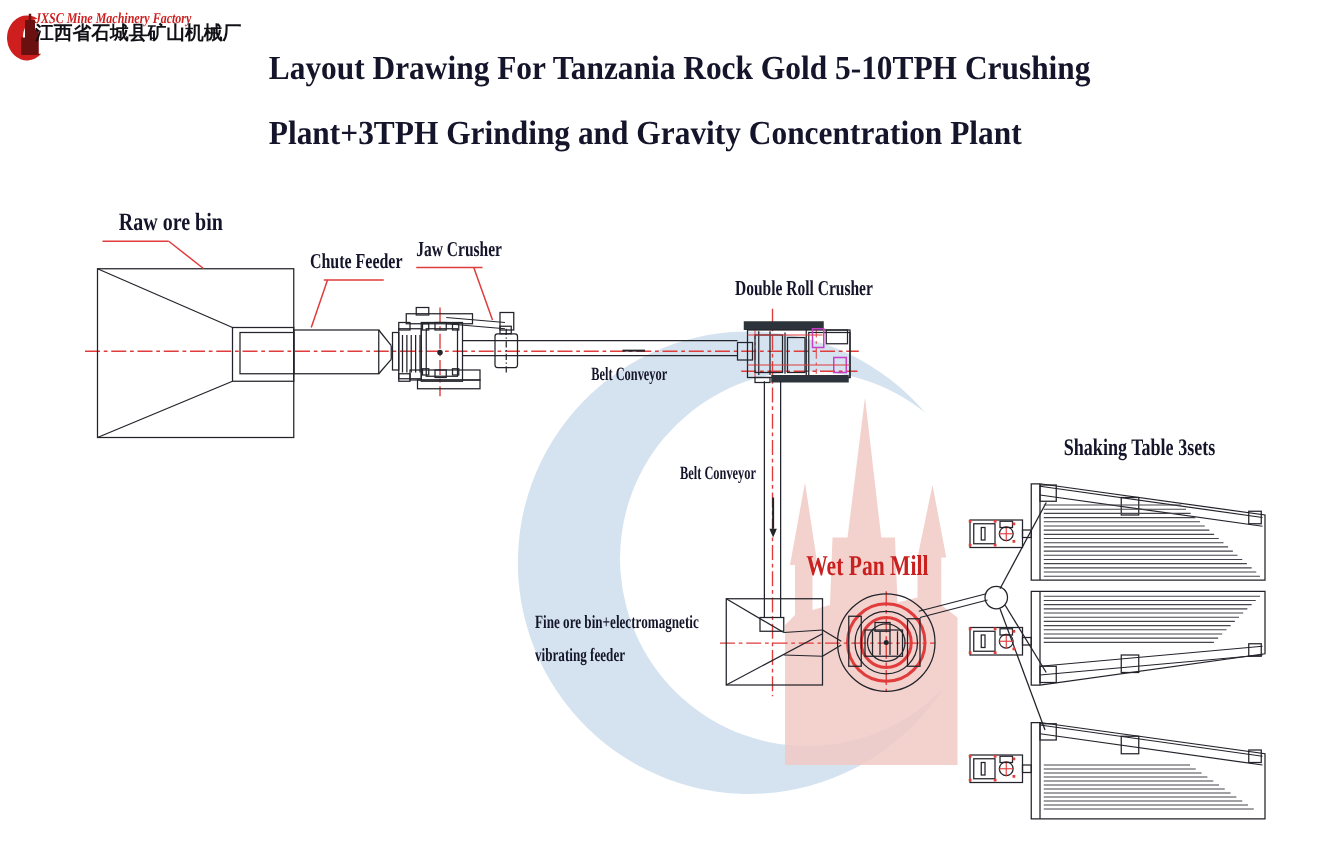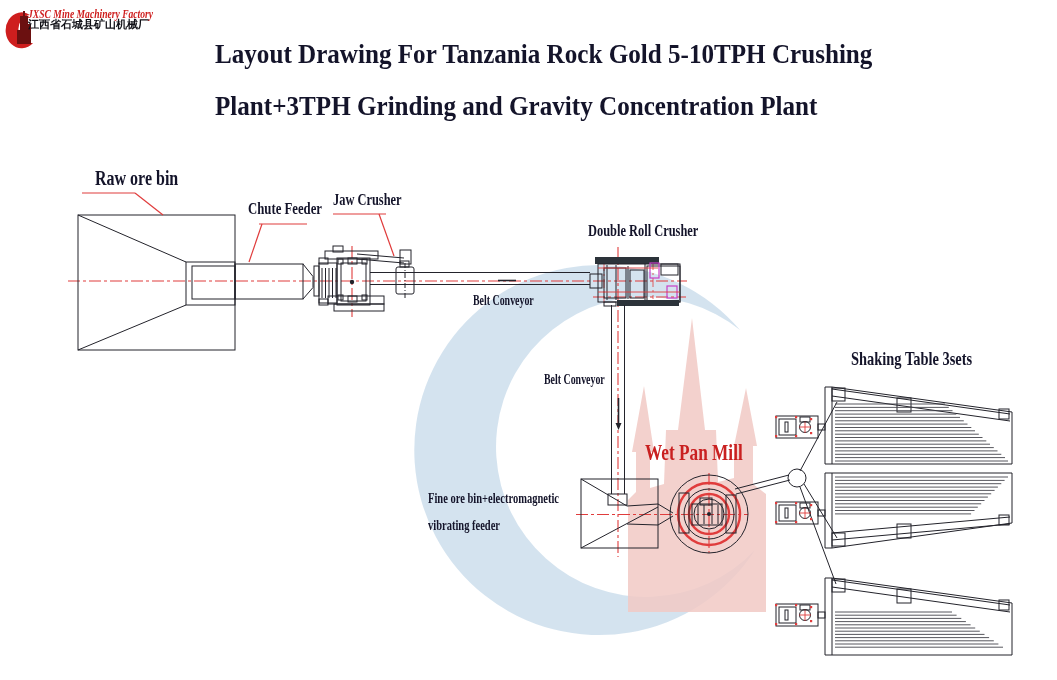--- a/index.html
+++ b/index.html
@@ -285,21 +285,21 @@
       <line class="ldr" x1="82" y1="193" x2="135" y2="193"></line>
       <line class="ldr" x1="135" y1="193" x2="163" y2="215"></line>
       <line class="ldr" x1="259" y1="224" x2="307" y2="224"></line>
       <line class="ldr" x1="262" y1="224" x2="249" y2="262"></line>
       <line class="ldr" x1="333" y1="214" x2="386" y2="214"></line>
       <line class="ldr" x1="379" y1="214" x2="394" y2="256"></line>
     </g>
   </svg>
 
   <div class="lbl ital" style="left:28px; top:8px; font-size:12px; --sx:.8; color:var(--logo-red);">JXSC Mine Machinery Factory</div>
-  <div class="lbl" style="left:28px; top:19px; font-size:11px; color:#101016;text-align:center;">江西省石城县矿山机械厂</div>
+  <div class="lbl" style="left:28px; top:19px; font-size:15px; color:#101016;text-align:center;">江西省石城县矿山机械厂</div>
 
   <div class="lbl" style="left:215px; top:40px; font-size:27px; --sx:.93;">Layout Drawing For Tanzania Rock Gold 5-10TPH Crushing</div>
   <div class="lbl" style="left:215px; top:92px; font-size:27px; --sx:.93;">Plant+3TPH Grinding and Gravity Concentration Plant</div>
 
   <div class="lbl" style="left:95px; top:168px; font-size:20px; --sx:.8;">Raw ore bin</div>
   <div class="lbl" style="left:248px; top:200px; font-size:17px; --sx:.75;">Chute Feeder</div>
   <div class="lbl" style="left:333px; top:191px; font-size:17px; --sx:.73;">Jaw Crusher</div>
   <div class="lbl" style="left:588px; top:222px; font-size:17px; --sx:.73;">Double Roll Crusher</div>
   <div class="lbl" style="left:473px; top:292px; font-size:15px; --sx:.66;">Belt Conveyor</div>
   <div class="lbl" style="left:544px; top:371px; font-size:15px; --sx:.66;">Belt Conveyor</div>

